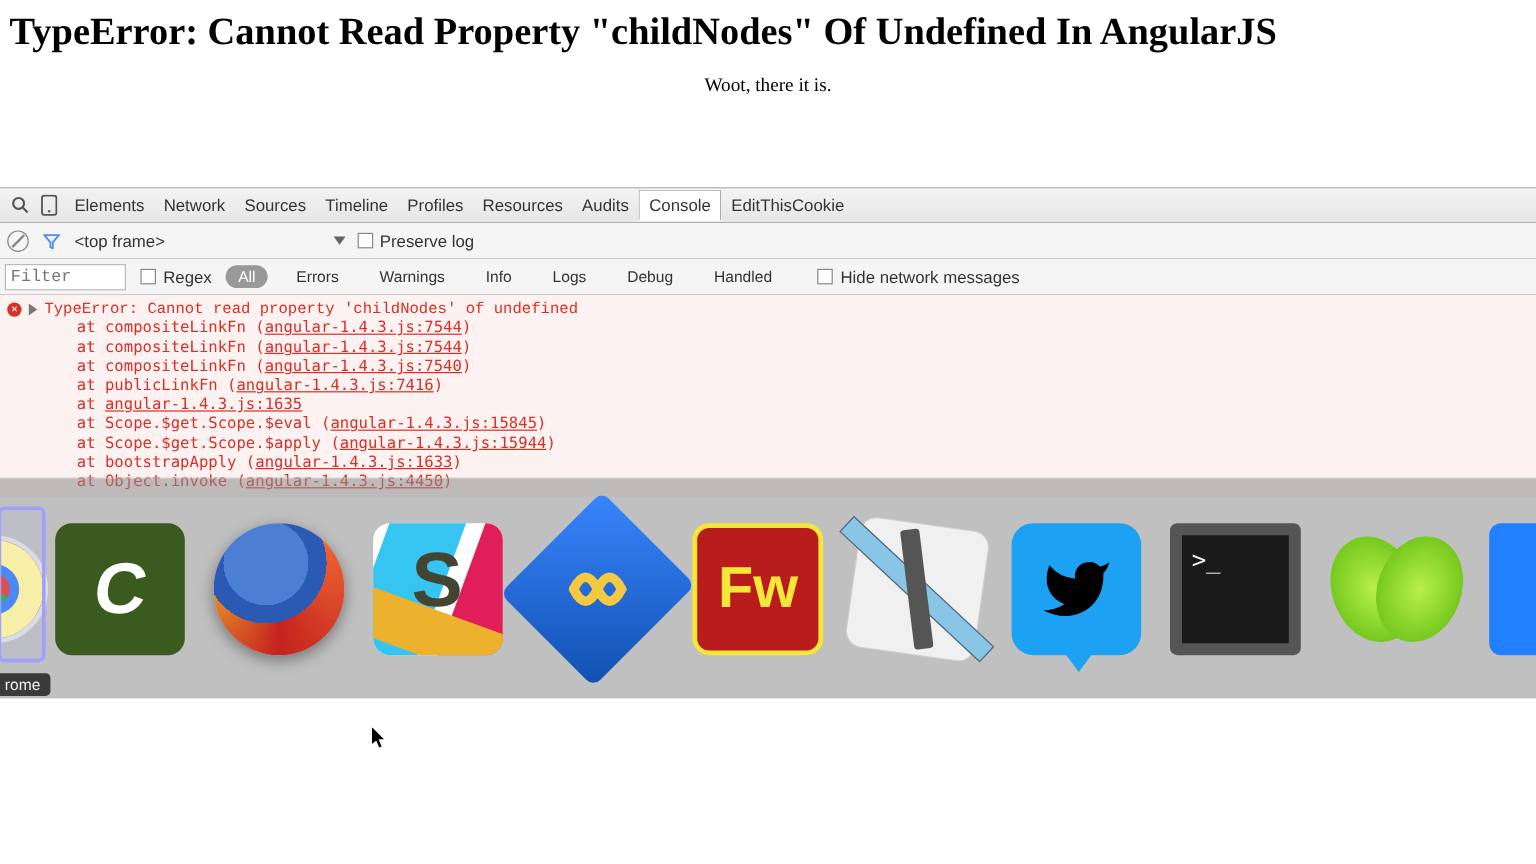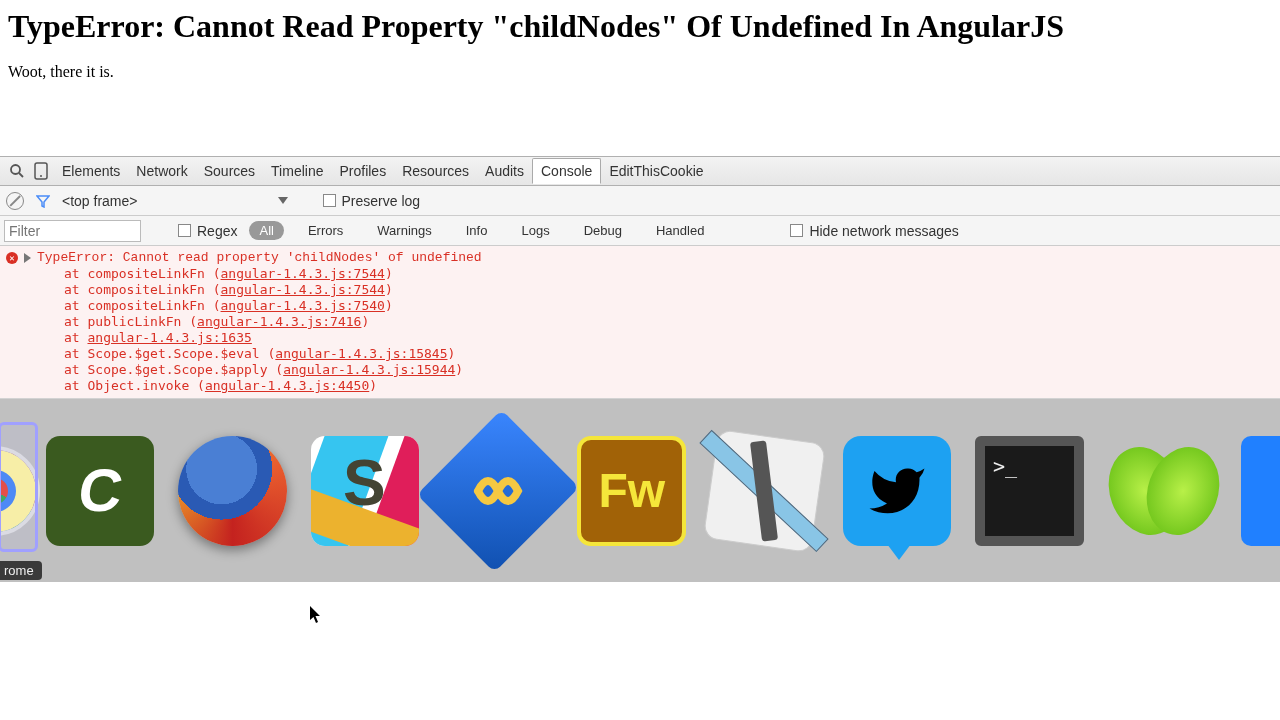--- a/index.html
+++ b/index.html
@@ -1,39 +1,39 @@
 <!DOCTYPE html>
 <html><head>
 <meta charset="utf-8">
 <style>
 * { margin: 0; padding: 0; box-sizing: border-box; }
 body { font-family: "Times New Roman", serif; background: #fff; position: relative; width: 1280px; height: 720px; overflow: hidden; }
 
 .page-content { padding: 8px; }
 .page-title { font-size: 32px; font-weight: bold; margin-bottom: 18px; }
-.page-text { font-size: 16px; }
+.page-text { font-size: 16px; text-align: center; }
 
 .devtools { position: absolute; left: 0; top: 156px; width: 1280px; font-family: "Lucida Grande", "Helvetica Neue", Arial, sans-serif; font-size: 13px; }
 
 .dt-tabs { background: linear-gradient(#f3f3f3,#e6e6e6); border-top: 1px solid #b0b0b0; border-bottom: 1px solid #b0b0b0; display: flex; align-items: center; height: 30px; padding: 0 6px; gap: 2px; }
 .dt-icon-btn { width: 22px; height: 22px; display: flex; align-items: center; justify-content: center; cursor: pointer; color: #555; }
 .dt-tab { padding: 4px 8px; cursor: pointer; color: #333; font-size: 14px; }
 .dt-tab.active { background: #fff; border: 1px solid #aaa; border-bottom: 1px solid #fff; border-radius: 2px 2px 0 0; }
 
 .dt-sub1 { background: #f5f5f5; border-bottom: 1px solid #ccc; display: flex; align-items: center; height: 30px; padding: 0 6px; gap: 10px; }
 .clear-btn { width: 18px; height: 18px; border: 1.5px solid #888; border-radius: 50%; position: relative; cursor: pointer; }
 .clear-btn::after { content: ""; position: absolute; width: 14px; height: 1.5px; background: #888; top: 7px; left: 1px; transform: rotate(-45deg); }
 .filter-icon { width: 18px; height: 18px; cursor: pointer; color: #4a8cf7; display: flex; align-items: center; justify-content: center; }
 .frame-select { font-size: 14px; color: #333; display: flex; align-items: center; gap: 140px; cursor: pointer; }
 .triangle-down { width: 0; height: 0; border-left: 5px solid transparent; border-right: 5px solid transparent; border-top: 7px solid #666; }
 .checkbox { width: 13px; height: 13px; border: 1px solid #888; background: #fff; cursor: pointer; }
-.checkbox-label { font-size: 14px; color: #333; display: flex; align-items: center; gap: 6px; cursor: pointer; margin-left: 25px; }
+.checkbox-label { font-size: 14px; color: #333; display: flex; align-items: center; gap: 6px; cursor: pointer; }
 
 .dt-sub2 { background: #f5f5f5; border-bottom: 1px solid #ccc; display: flex; align-items: center; height: 30px; padding: 0 4px; gap: 12px; }
-.filter-input { width: 137px; height: 22px; border: 1px solid #bbb; padding: 0 4px; font-size: 14px; background: #fff; }
+.filter-input { width: 101px; height: 22px; border: 1px solid #bbb; padding: 0 4px; font-size: 14px; background: #fff; font-family: Liberation Mono, monospace; }
 .filter-pill { padding: 2px 10px; border-radius: 10px; font-size: 13px; cursor: pointer; color: #333; }
 .filter-pill.active { background: #999; color: #fff; }
 
 .console-body { background: #fdf2f2; font-family: "Menlo","Consolas",monospace; font-size: 13px; line-height: 16px; padding: 4px 0 4px 6px; }
 .err-row { display: flex; align-items: flex-start; gap: 6px; }
 .err-icon { width: 12px; height: 12px; background: #d93025; border-radius: 50%; color: #fff; font-size: 9px; font-weight: bold; display: flex; align-items: center; justify-content: center; margin-top: 2px; }
 .tri-icon { width: 0; height: 0; border-top: 5px solid transparent; border-bottom: 5px solid transparent; border-left: 7px solid #777; margin-top: 3px; cursor: pointer; }
 .err-text { color: #d93025; font-family: Liberation Mono, monospace; }
 .stack { padding-left: 58px; color: #d93025; }
 .stack a { text-decoration: underline; cursor: pointer; }
@@ -45,21 +45,21 @@
 .app-camtasia { background: #3a5a1f; color: #fff; font-size: 60px; font-weight: bold; position: relative; }
 .app-camtasia span { transform: skewX(-8deg); display: block; }
 .app-firefox { border-radius: 50%; background: radial-gradient(circle at 40% 30%, #4a7fd4 0 35%, #2a5ab4 35% 50%, transparent 50%), conic-gradient(from -60deg, #f7b42c, #e85c2e, #c4221f, #f7b42c); box-shadow: 0 4px 12px rgba(0,0,0,0.4); }
 .app-slack { background: #fff; position: relative; overflow: hidden; }
 .app-slack .s { position: absolute; font-size: 64px; font-weight: bold; color: #443; z-index: 2; left: 32px; top: 10px; }
 .app-slack .t1 { position: absolute; width: 60px; height: 200px; background: #e01e5a; transform: rotate(20deg); left: 70px; top: -30px; }
 .app-slack .t2 { position: absolute; width: 60px; height: 200px; background: #36c5f0; transform: rotate(20deg); left: -10px; top: -30px; }
 .app-slack .t3 { position: absolute; width: 200px; height: 40px; background: #ecb22e; transform: rotate(20deg); left: -30px; top: 80px; }
 .app-particle { width: 120px; height: 120px; background: linear-gradient(135deg,#3a86ff,#1050b0); transform: rotate(45deg); border-radius: 8px; display: flex; align-items: center; justify-content: center; }
 .app-particle svg { transform: rotate(-45deg); }
-.app-fw { background: #a16207; border: 4px solid #f5e63a; color: #f5e63a; font-size: 48px; font-weight: bold; }
+.app-fw { background: #b91c1c; border: 4px solid #f5e63a; color: #f5e63a; font-size: 48px; font-weight: bold; }
 .app-xcode { background: #f0f0f0; border: 1px solid #ccc; transform: rotate(8deg); display: flex; align-items: center; justify-content: center; }
 .app-xcode .ruler { position: absolute; width: 160px; height: 18px; background: #89c5e6; border: 1px solid #567; transform: rotate(35deg); }
 .app-xcode .pen { position: absolute; width: 16px; height: 100px; background: #555; transform: rotate(-15deg); border-radius: 3px; }
 .app-tw { background: #1da1f2; border-radius: 18px; position: relative; }
 .app-tw svg { fill: #000; }
 .app-tw::after { content:""; position:absolute; bottom:-14px; left:44px; border-left:12px solid transparent; border-right:12px solid transparent; border-top:16px solid #1da1f2; }
 .app-term { background: #1a1a1a; border: 10px solid #555; border-radius: 6px; color: #eee; font-family: monospace; padding: 8px; font-size: 20px; text-align:left; display:block; }
 .app-lime { position: relative; }
 .app-lime .b1 { position:absolute; width:70px; height:90px; background: radial-gradient(#b8f048,#5ab80e); border-radius:50%; transform: rotate(-20deg); left:2px; top:10px; }
 .app-lime .b2 { position:absolute; width:70px; height:90px; background: radial-gradient(#b8f048,#5ab80e); border-radius:50%; transform: rotate(20deg); left:40px; top:10px; }
@@ -120,40 +120,41 @@
     </label>
     <div id="levels-host" style="display:flex;gap:14px;align-items:flex-start">
         <span class="filter-pill active">All</span>
         <span class="filter-pill">Errors</span>
         <span class="filter-pill">Warnings</span>
         <span class="filter-pill">Info</span>
         <span class="filter-pill">Logs</span>
         <span class="filter-pill">Debug</span>
         <span class="filter-pill">Handled</span>
       </div>
-    <label class="checkbox-label" style="margin-left:64px">
+    <label class="checkbox-label" style="margin-left:16px">
       <span class="checkbox"></span>
       <span>Hide network messages</span>
     </label>
   </div>
 
   <div class="console-body">
     <div class="err-row">
       <span class="err-icon">✕</span>
       <span class="tri-icon"></span>
       <span class="err-text">TypeError: Cannot read property 'childNodes' of undefined</span>
     </div>
     <div class="stack" id="stack-host">
         <div>at compositeLinkFn (<a>angular-1.4.3.js:7544</a>)</div>
         <div>at compositeLinkFn (<a>angular-1.4.3.js:7544</a>)</div>
         <div>at compositeLinkFn (<a>angular-1.4.3.js:7540</a>)</div>
         <div>at publicLinkFn (<a>angular-1.4.3.js:7416</a>)</div>
         <div>at <a>angular-1.4.3.js:1635</a></div>
         <div>at Scope.$get.Scope.$eval (<a>angular-1.4.3.js:15845</a>)</div>
         <div>at Scope.$get.Scope.$apply (<a>angular-1.4.3.js:15944</a>)</div>
+        <div>at bootstrapApply (<a>angular-1.4.3.js:1633</a>)</div>
         <div>at Object.invoke (<a>angular-1.4.3.js:4450</a>)</div>
       </div>
   </div>
 </div>
 
 <div class="dock">
   <div class="dock-app app-chrome"></div>
   <div class="dock-app app-camtasia" style="margin-left:46px">
       <span>C</span>
     </div>

